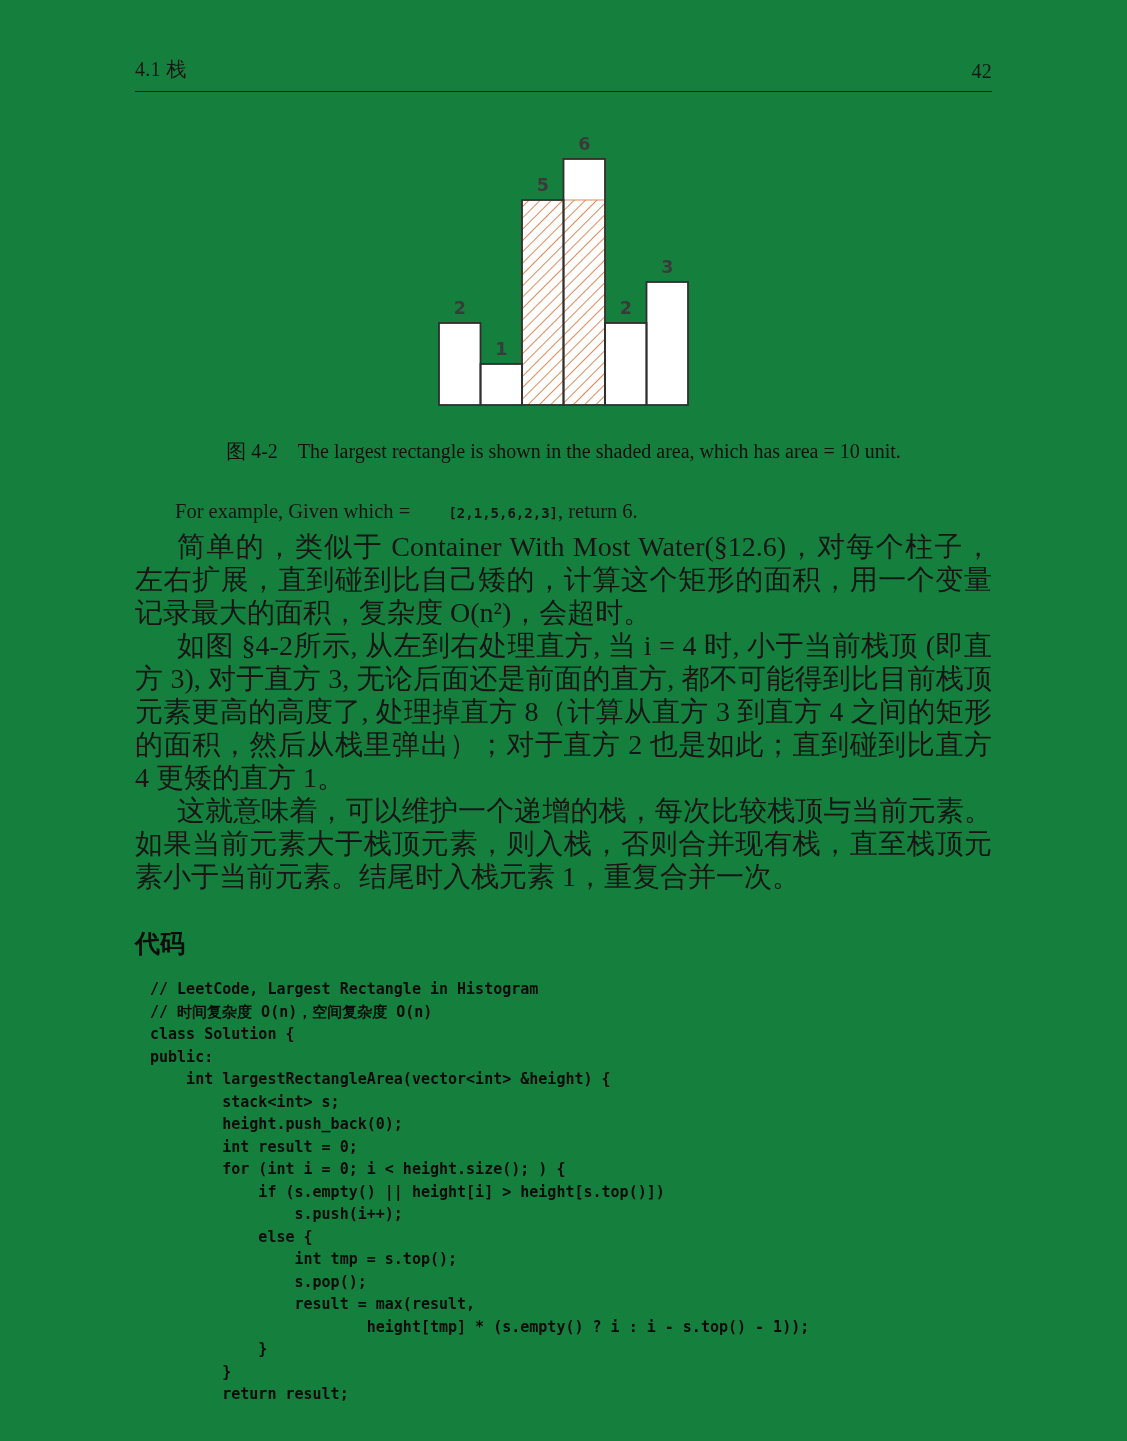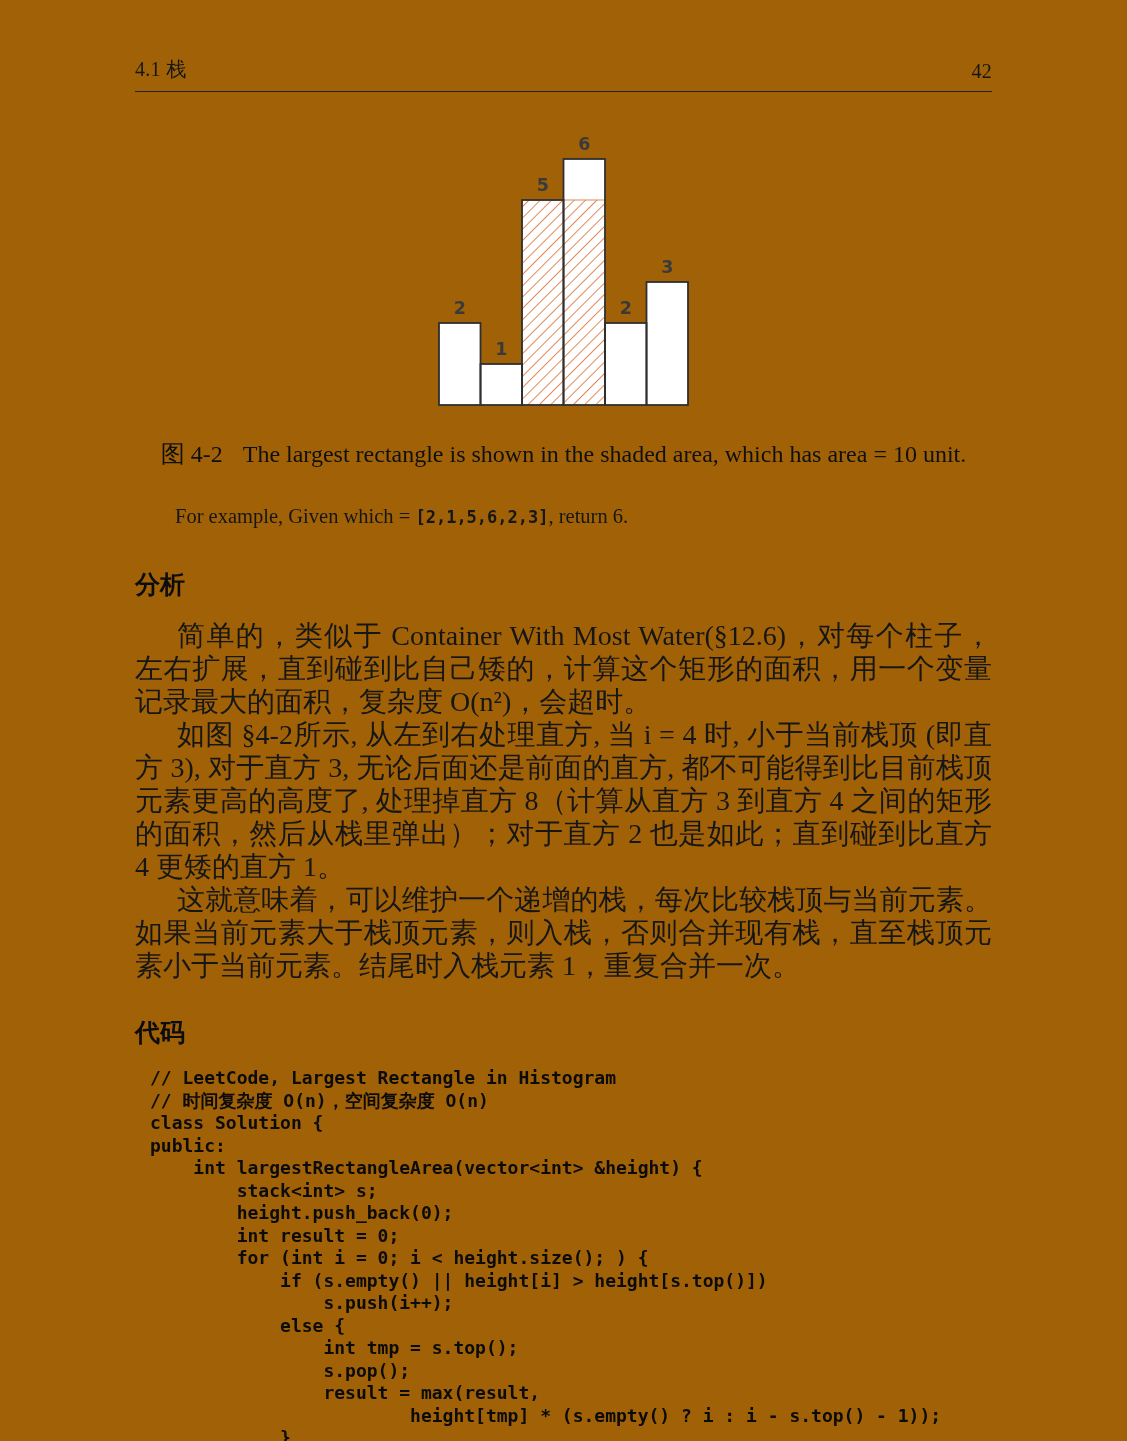--- a/index.html
+++ b/index.html
@@ -7,49 +7,49 @@
   body {
     width: 1127px; height: 1441px;
     font-family: "Liberation Serif", serif;
     color: #161616;
     overflow: hidden;
   }
   .page {
     width: 1127px; height: 1441px;
     padding: 56px 135px 0 135px;
     position: relative;
-    background: #a16207;
+    background: #15803d;
   }
   .page-header {
     display: flex; justify-content: space-between; align-items: flex-end;
     font-size: 20px; letter-spacing: 0.3px;
     padding-bottom: 8px;
     border-bottom: 1.5px solid #222222;
   }
   .histogram-figure { margin-top: 42px; text-align: center; }
   .histogram-figure svg { display: inline-block; }
-  .caption { display: block; margin-top: 24px; font-size: 24px; color: #101010; }
+  .caption { display: block; margin-top: 24px; font-size: 20px; color: #101010; }
   .cap-label { margin-right: 20px; }
   .body-par { font-size: 28px; line-height: 33px; text-align: justify; }
   .example { margin-top: 30px; text-indent: 40px; font-size: 20.5px; }
   .inline-code, .code-block {
     font-family: "DejaVu Sans Mono", "Liberation Mono", monospace;
     font-weight: 700;
   }
-  .inline-code { font-size: 17px; }
+  .inline-code { font-size: 14px; margin-left: 33px; }
   .cn-heading {
     font-family: "Liberation Sans", "DejaVu Sans", sans-serif;
     font-size: 25px; font-weight: 700;
     margin-top: 34px; margin-bottom: 18px;
     color: #0c0c0c;
   }
   .indent { text-indent: 42px; }
   .code-block {
     margin-top: 6px; margin-left: 15px;
-    font-size: 18px; line-height: 22.5px;
+    font-size: 15px; line-height: 22.5px;
     color: #0b0b0b;
     white-space: pre;
   }
 </style>
 </head>
 <body>
 
 <div class="page">
 
   <header class="page-header">
@@ -85,21 +85,20 @@
         <text x="189.75" y="180" text-anchor="middle" font-family="&quot;DejaVu Sans&quot;, sans-serif" font-size="17.5" font-weight="bold" fill="#3a3a3a">2</text>
         <text x="231.25" y="139" text-anchor="middle" font-family="&quot;DejaVu Sans&quot;, sans-serif" font-size="17.5" font-weight="bold" fill="#3a3a3a">3</text>
       </svg>
     <figcaption class="caption">
       <span class="cap-label">图 4-2</span><span>The largest rectangle is shown in the shaded area, which has area = 10 unit.</span>
     </figcaption>
   </figure>
 
   <p class="body-par example"><span>For example, Given which = </span><code class="inline-code">[2,1,5,6,2,3]</code><span>, return 6.</span></p>
 
-  <h2 class="cn-heading">分析</h2>
   <p class="body-par indent">简单的，类似于 Container With Most Water(§12.6)，对每个柱子，左右扩展，直到碰到比自己矮的，计算这个矩形的面积，用一个变量记录最大的面积，复杂度 O(n²)，会超时。</p>
   <p class="body-par indent">如图 §4-2所示, 从左到右处理直方, 当 i = 4 时, 小于当前栈顶 (即直方 3), 对于直方 3, 无论后面还是前面的直方, 都不可能得到比目前栈顶元素更高的高度了, 处理掉直方 8（计算从直方 3 到直方 4 之间的矩形的面积，然后从栈里弹出）；对于直方 2 也是如此；直到碰到比直方 4 更矮的直方 1。</p>
   <p class="body-par indent">这就意味着，可以维护一个递增的栈，每次比较栈顶与当前元素。如果当前元素大于栈顶元素，则入栈，否则合并现有栈，直至栈顶元素小于当前元素。结尾时入栈元素 1，重复合并一次。</p>
 
   <h2 class="cn-heading">代码</h2>
   <pre class="code-block">// LeetCode, Largest Rectangle in Histogram
 // 时间复杂度 O(n)，空间复杂度 O(n)
 class Solution {
 public:
     int largestRectangleArea(vector&lt;int&gt; &amp;height) {

